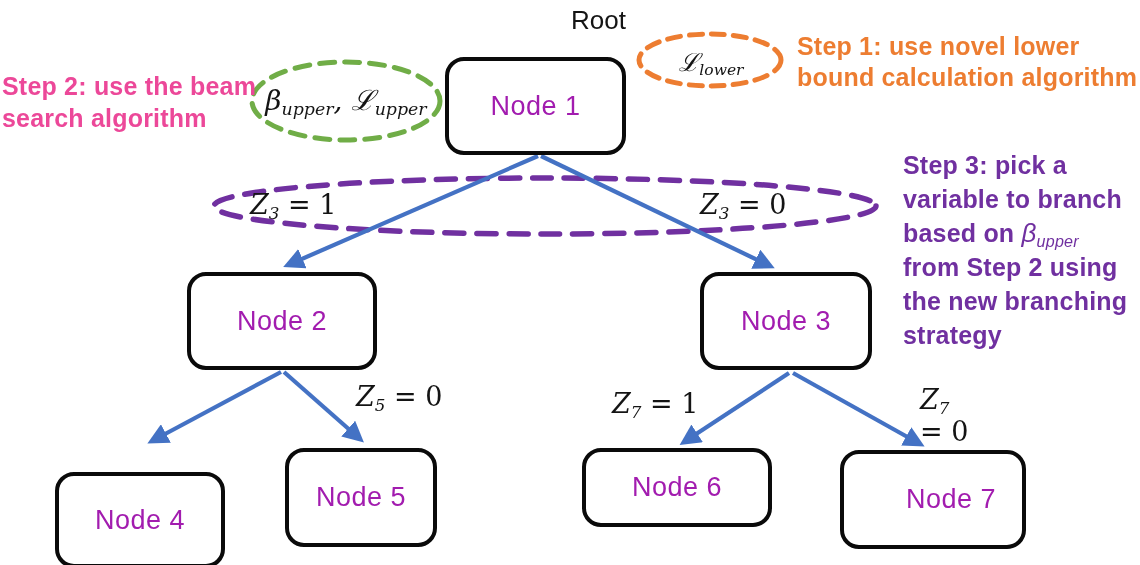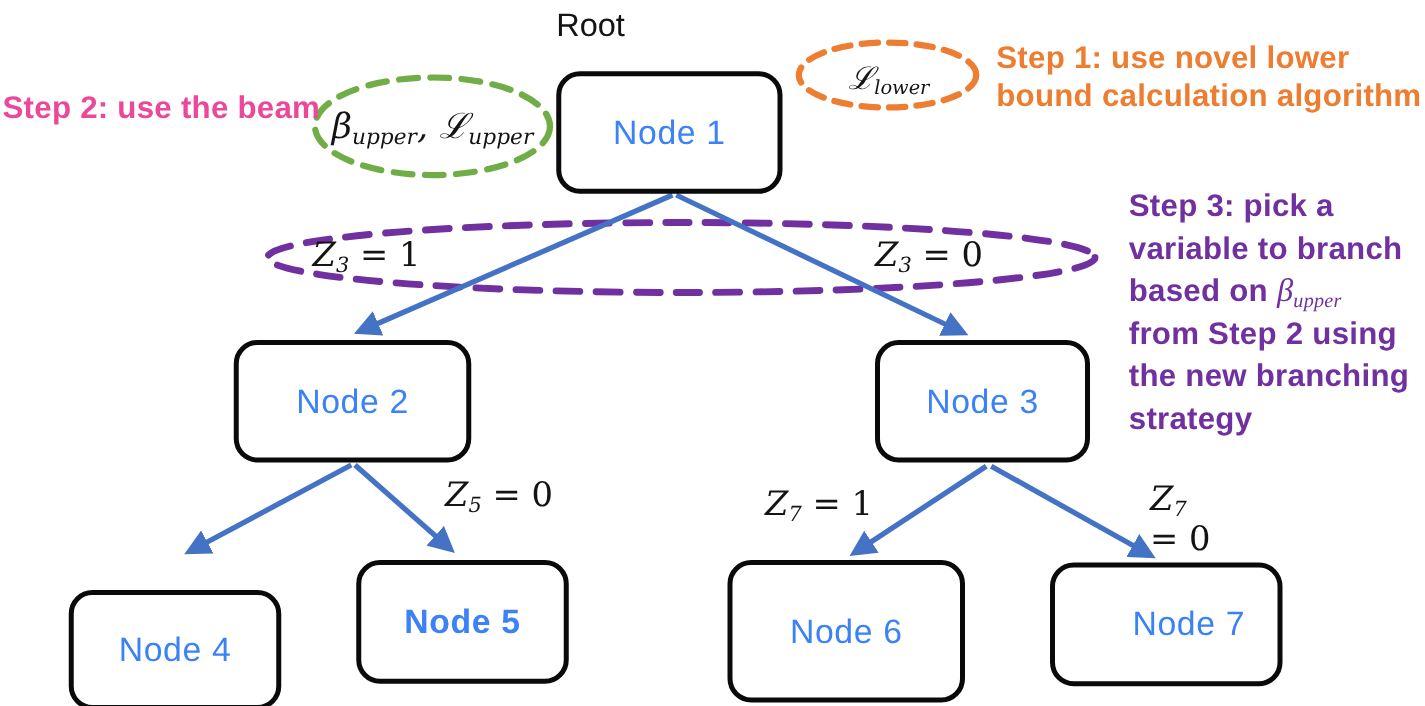--- a/index.html
+++ b/index.html
@@ -13,29 +13,29 @@
   }
   #overlay{position:absolute;left:0;top:0;width:1140px;height:565px;}
 
   .node{
     position:absolute;
     box-sizing:border-box;
     background:#ffffff;
     border:4.5px solid #0a0a0a;
     border-radius:19px;
     display:flex;align-items:center;justify-content:center;
-    font-size:27px;font-weight:500;color:#3b82f6;
+    font-size:27px;font-weight:500;color:#a21caf;
     letter-spacing:.5px;
   }
   .root-label{
     position:absolute;left:445px;top:5px;width:181px;
-    text-align:left;font-size:26px;font-weight:500;color:#141414;
+    text-align:right;font-size:26px;font-weight:500;color:#141414;
   }
 
-  .math{font-family:Liberation Serif, serif;font-style:italic;text-align:center;}
+  .math{font-family:Liberation Sans, sans-serif;font-style:italic;text-align:center;}
   .math sub{font-size:62%;font-style:italic;line-height:0;vertical-align:-0.28em;}
   .elabel{
     position:absolute;text-align:left;
     font-family:"DejaVu Serif", serif;font-style:italic;
     font-size:27px;color:#141414;white-space:nowrap;
   }
   .elabel sub{font-size:62%;line-height:0;vertical-align:-0.28em;}
   .elabel .eq{font-style:normal;margin-left:.32em;}
   .elabel .l1,.elabel .l2{display:block;line-height:32px;}
   .elabel .l2{font-style:normal;}
@@ -91,24 +91,24 @@
     </div>
   <div class="node" style="left:187px;top:272px;width:190px;height:98px;">
       <span>Node 2</span>
     </div>
   <div class="node" style="left:700px;top:272px;width:172px;height:98px;">
       <span>Node 3</span>
     </div>
   <div class="node" style="left:55px;top:448px;width:170px;height:96px;margin-top:24px;">
       <span>Node 4</span>
     </div>
-  <div class="node" style="left:285px;top:448px;width:170px;height:99px;font-weight:bold;">
+  <div class="node" style="left:285px;top:448px;width:152px;height:99px;">
       <span>Node 5</span>
     </div>
-  <div class="node" style="left:582px;top:448px;width:190px;height:114px;">
+  <div class="node" style="left:582px;top:448px;width:190px;height:79px;">
       <span>Node 6</span>
     </div>
   <div class="node" style="left:840px;top:450px;width:186px;height:99px;padding-left:36px;">
       <span>Node 7</span>
     </div>
 
   <div class="elabel" style="left:250px;top:189px;width:120px;"><i>Z</i><sub>3</sub><span class="eq">= 1</span></div>
   <div class="elabel" style="left:700px;top:189px;width:120px;"><i>Z</i><sub>3</sub><span class="eq">= 0</span></div>
   <div class="elabel" style="left:356px;top:381px;width:120px;"><i>Z</i><sub>5</sub><span class="eq">= 0</span></div>
   <div class="elabel" style="left:612px;top:388px;width:120px;"><i>Z</i><sub>7</sub><span class="eq">= 1</span></div>
@@ -120,20 +120,21 @@
   <div class="callout-label" id="upper-label"><i>β</i><sub>upper</sub><span>, </span><i>ℒ</i><sub>upper</sub></div>
   <div class="callout-label" id="lower-label"><i>ℒ</i><sub>lower</sub></div>
 
   <div class="step" id="step1">
     <span class="line">Step 1: use novel lower</span>
     <span class="line">bound calculation algorithm</span>
   </div>
 
   <div class="step" id="step2">
     <span class="line">Step 2: use the beam</span>
+    <span class="line">search algorithm</span>
   </div>
 
   <div class="step" id="step3">
     <span class="line">Step 3: pick a</span>
     <span class="line">variable to branch</span>
     <span class="line"><span>based on </span><span class="math"><i>β</i><sub>upper</sub></span></span>
     <span class="line">from Step 2 using</span>
     <span class="line">the new branching</span>
     <span class="line">strategy</span>
   </div>

